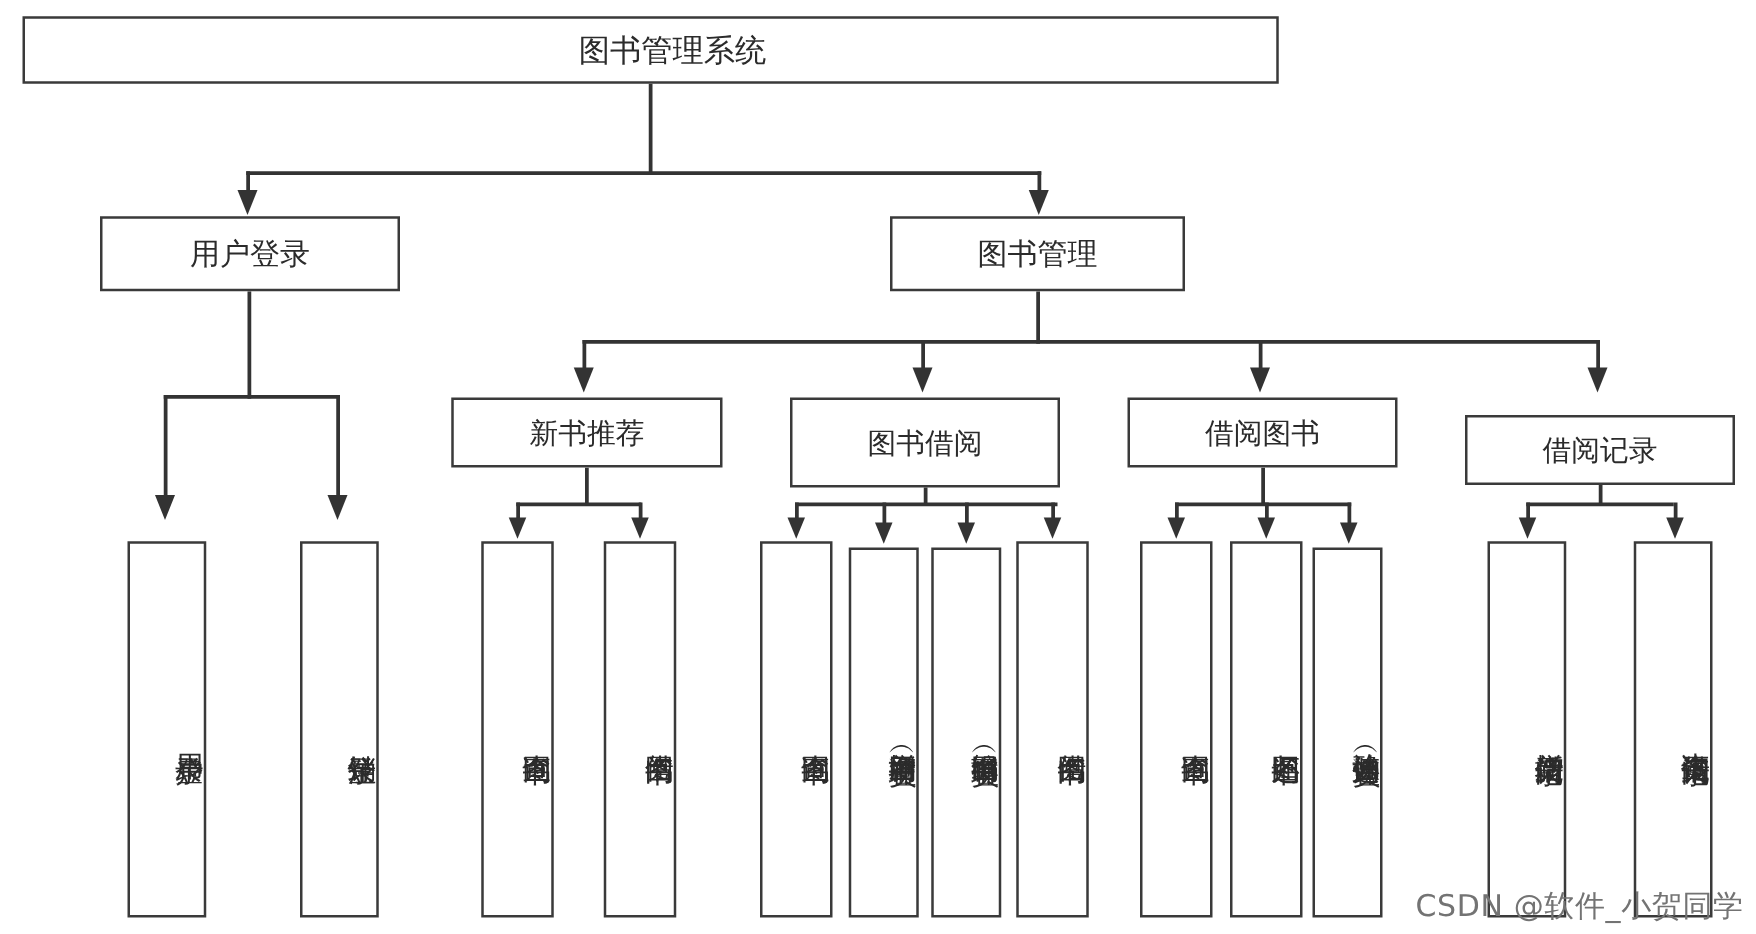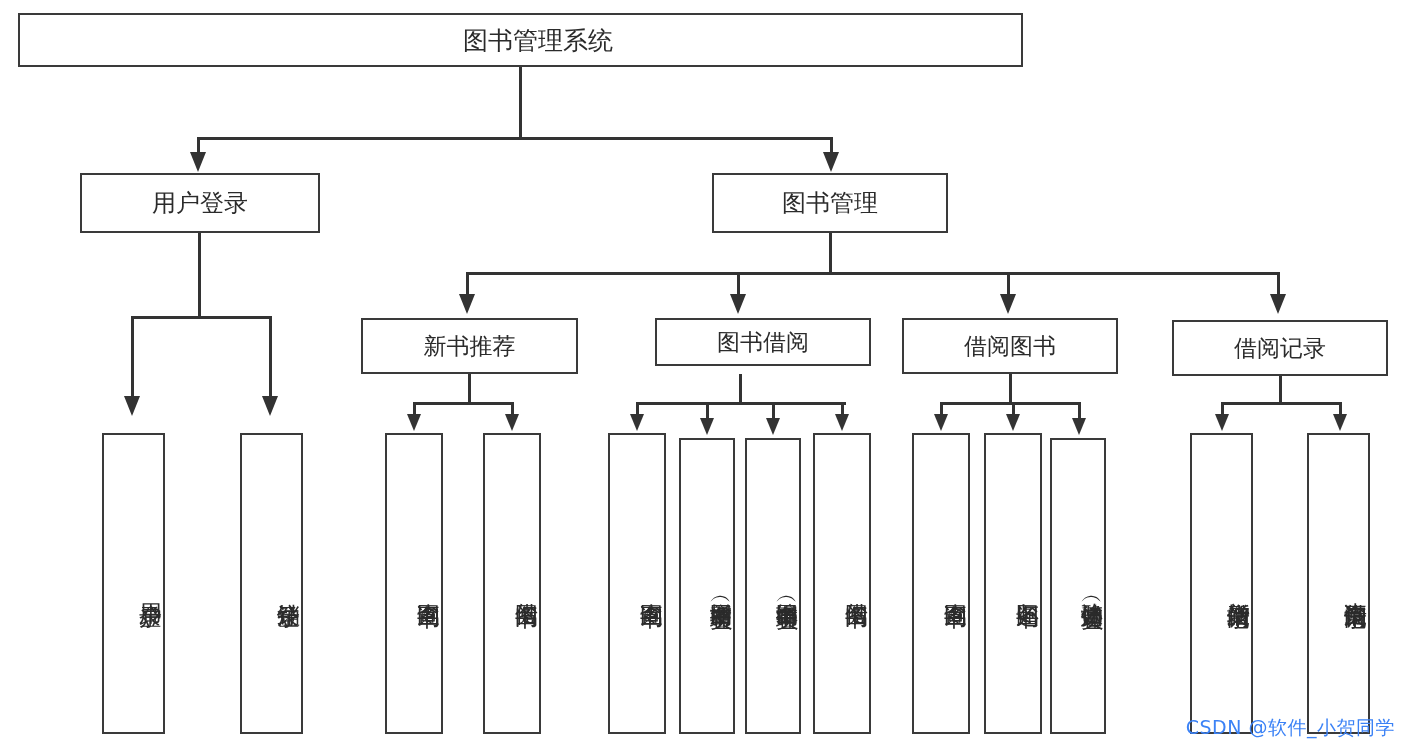--- a/index.html
+++ b/index.html
@@ -70,22 +70,22 @@
   }
   .arrow-sm {
     border-left-width: 7px;
     border-right-width: 7px;
     border-top-width: 17px;
   }
   #watermark {
     position: absolute;
     right: 10px;
     bottom: 6px;
-    font-size: 19px;
-    color: #3b82f6;
+    font-size: 24px;
+    color: #737373;
     z-index: 6;
     white-space: nowrap;
     letter-spacing: 0.5px;
   }
 </style>
 </head>
 <body>
 
 <div id="canvas">
 
@@ -158,27 +158,27 @@
   <div class="node node-l1" style="left:80px; top:173px; width:240px; height:60px;">
     <span>用户登录</span>
   </div>
   <div class="node node-l1" style="left:712px; top:173px; width:236px; height:60px;">
     <span>图书管理</span>
   </div>
 
   <div class="node node-l2" style="left:361px; top:318px; width:217px; height:56px;justify-content:center;">
     <span>新书推荐</span>
   </div>
-  <div class="node node-l2" style="left:632px; top:318px; width:216px; height:48px;margin-left:23px;">
+  <div class="node node-l2" style="left:632px; top:318px; width:216px; height:72px;">
     <span>图书借阅</span>
   </div>
   <div class="node node-l2" style="left:902px; top:318px; width:216px; height:56px;">
     <span>借阅图书</span>
   </div>
-  <div class="node node-l2" style="left:1172px; top:320px; width:216px; height:56px;">
+  <div class="node node-l2" style="left:1172px; top:332px; width:216px; height:56px;">
     <span>借阅记录</span>
   </div>
 
   <div class="node node-leaf" style="left:102px; top:433px; width:63px; height:301px;">
     <span>用户登录</span>
   </div>
   <div class="node node-leaf" style="left:240px; top:433px; width:63px; height:301px;">
     <span>注销登录</span>
   </div>
 

